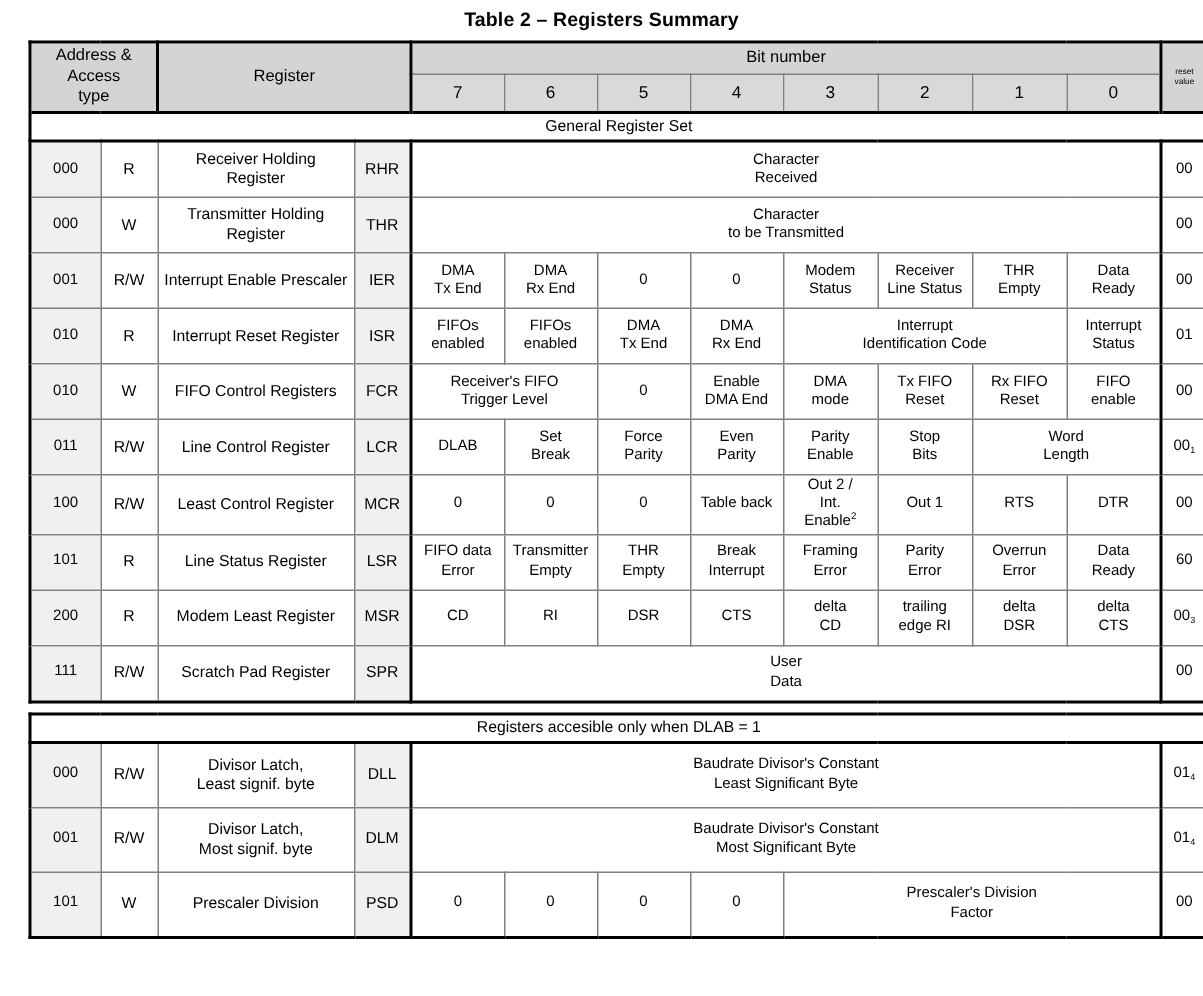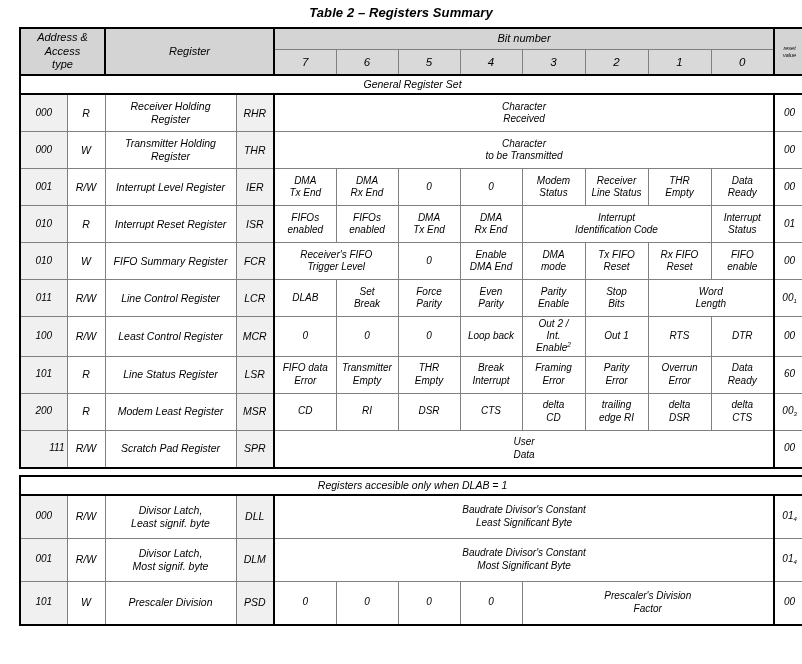--- a/index.html
+++ b/index.html
@@ -12,21 +12,20 @@
     height: 664px;
     font-family: "Liberation Sans", sans-serif;
     color: #000000;
     overflow: hidden;
   }
   .page {
     position: relative;
     width: 802px;
     height: 664px;
     box-sizing: border-box;
-    font-style: italic;
   }
   .table-title {
     text-align: center;
     font-size: 13px;
     font-weight: bold;
     padding-top: 5px;
     padding-bottom: 7px;
     letter-spacing: 0.1px;
   }
   table.regs {
@@ -174,21 +173,21 @@
           <td class="addr outer-left" style="height:34px;">000</td>
           <td class="acc">W</td>
           <td class="regname">Transmitter Holding<br>Register</td>
           <td class="mnem thick-r">THR</td>
           <td class="bitcell thick-r" colspan="8">Character<br>to be Transmitted</td>
           <td class="reset outer-right">00</td>
         </tr>
         <tr>
           <td class="addr outer-left" style="height:34px;">001</td>
           <td class="acc">R/W</td>
-          <td class="regname">Interrupt Level Register</td>
+          <td class="regname">Interrupt Enable Prescaler</td>
           <td class="mnem thick-r">IER</td>
           <td class="bitcell" colspan="1">DMA<br>Tx End</td>
           <td class="bitcell" colspan="1">DMA<br>Rx End</td>
           <td class="bitcell" colspan="1">0</td>
           <td class="bitcell" colspan="1">0</td>
           <td class="bitcell" colspan="1">Modem<br>Status</td>
           <td class="bitcell" colspan="1">Receiver<br>Line Status</td>
           <td class="bitcell" colspan="1">THR<br>Empty</td>
           <td class="bitcell thick-r" colspan="1">Data<br>Ready</td>
           <td class="reset outer-right">00</td>
@@ -202,21 +201,21 @@
           <td class="bitcell" colspan="1">FIFOs<br>enabled</td>
           <td class="bitcell" colspan="1">DMA<br>Tx End</td>
           <td class="bitcell" colspan="1">DMA<br>Rx End</td>
           <td class="bitcell" colspan="3">Interrupt<br>Identification Code</td>
           <td class="bitcell thick-r" colspan="1">Interrupt<br>Status</td>
           <td class="reset outer-right">01</td>
         </tr>
         <tr>
           <td class="addr outer-left" style="height:34px;">010</td>
           <td class="acc">W</td>
-          <td class="regname">FIFO Summary Register</td>
+          <td class="regname">FIFO Control Registers</td>
           <td class="mnem thick-r">FCR</td>
           <td class="bitcell" colspan="2">Receiver's FIFO<br>Trigger Level</td>
           <td class="bitcell" colspan="1">0</td>
           <td class="bitcell" colspan="1">Enable<br>DMA End</td>
           <td class="bitcell" colspan="1">DMA<br>mode</td>
           <td class="bitcell" colspan="1">Tx FIFO<br>Reset</td>
           <td class="bitcell" colspan="1">Rx FIFO<br>Reset</td>
           <td class="bitcell thick-r" colspan="1">FIFO<br>enable</td>
           <td class="reset outer-right">00</td>
         </tr>
@@ -235,21 +234,21 @@
           <td class="reset outer-right">00<sub>1</sub></td>
         </tr>
         <tr>
           <td class="addr outer-left" style="height:34px;">100</td>
           <td class="acc">R/W</td>
           <td class="regname">Least Control Register</td>
           <td class="mnem thick-r">MCR</td>
           <td class="bitcell" colspan="1">0</td>
           <td class="bitcell" colspan="1">0</td>
           <td class="bitcell" colspan="1">0</td>
-          <td class="bitcell" colspan="1">Loop back</td>
+          <td class="bitcell" colspan="1">Table back</td>
           <td class="bitcell" colspan="1">Out 2 /<br>Int.<br>Enable<sup>2</sup></td>
           <td class="bitcell" colspan="1">Out 1</td>
           <td class="bitcell" colspan="1">RTS</td>
           <td class="bitcell thick-r" colspan="1">DTR</td>
           <td class="reset outer-right">00</td>
         </tr>
         <tr>
           <td class="addr outer-left" style="height:34px;">101</td>
           <td class="acc">R</td>
           <td class="regname">Line Status Register</td>
@@ -273,21 +272,21 @@
           <td class="bitcell" colspan="1">RI</td>
           <td class="bitcell" colspan="1">DSR</td>
           <td class="bitcell" colspan="1">CTS</td>
           <td class="bitcell" colspan="1">delta<br>CD</td>
           <td class="bitcell" colspan="1">trailing<br>edge RI</td>
           <td class="bitcell" colspan="1">delta<br>DSR</td>
           <td class="bitcell thick-r" colspan="1">delta<br>CTS</td>
           <td class="reset outer-right">00<sub>3</sub></td>
         </tr>
         <tr>
-          <td class="addr outer-left outer-bottom" style="height:34px;text-align:right;">111</td>
+          <td class="addr outer-left outer-bottom" style="height:34px;">111</td>
           <td class="acc outer-bottom">R/W</td>
           <td class="regname outer-bottom">Scratch Pad Register</td>
           <td class="mnem thick-r outer-bottom">SPR</td>
           <td class="bitcell thick-r outer-bottom" colspan="8">User<br>Data</td>
           <td class="reset outer-right outer-bottom">00</td>
         </tr>
         <tr class="spacer-row">
           <td colspan="13"></td>
         </tr>
         <tr>

